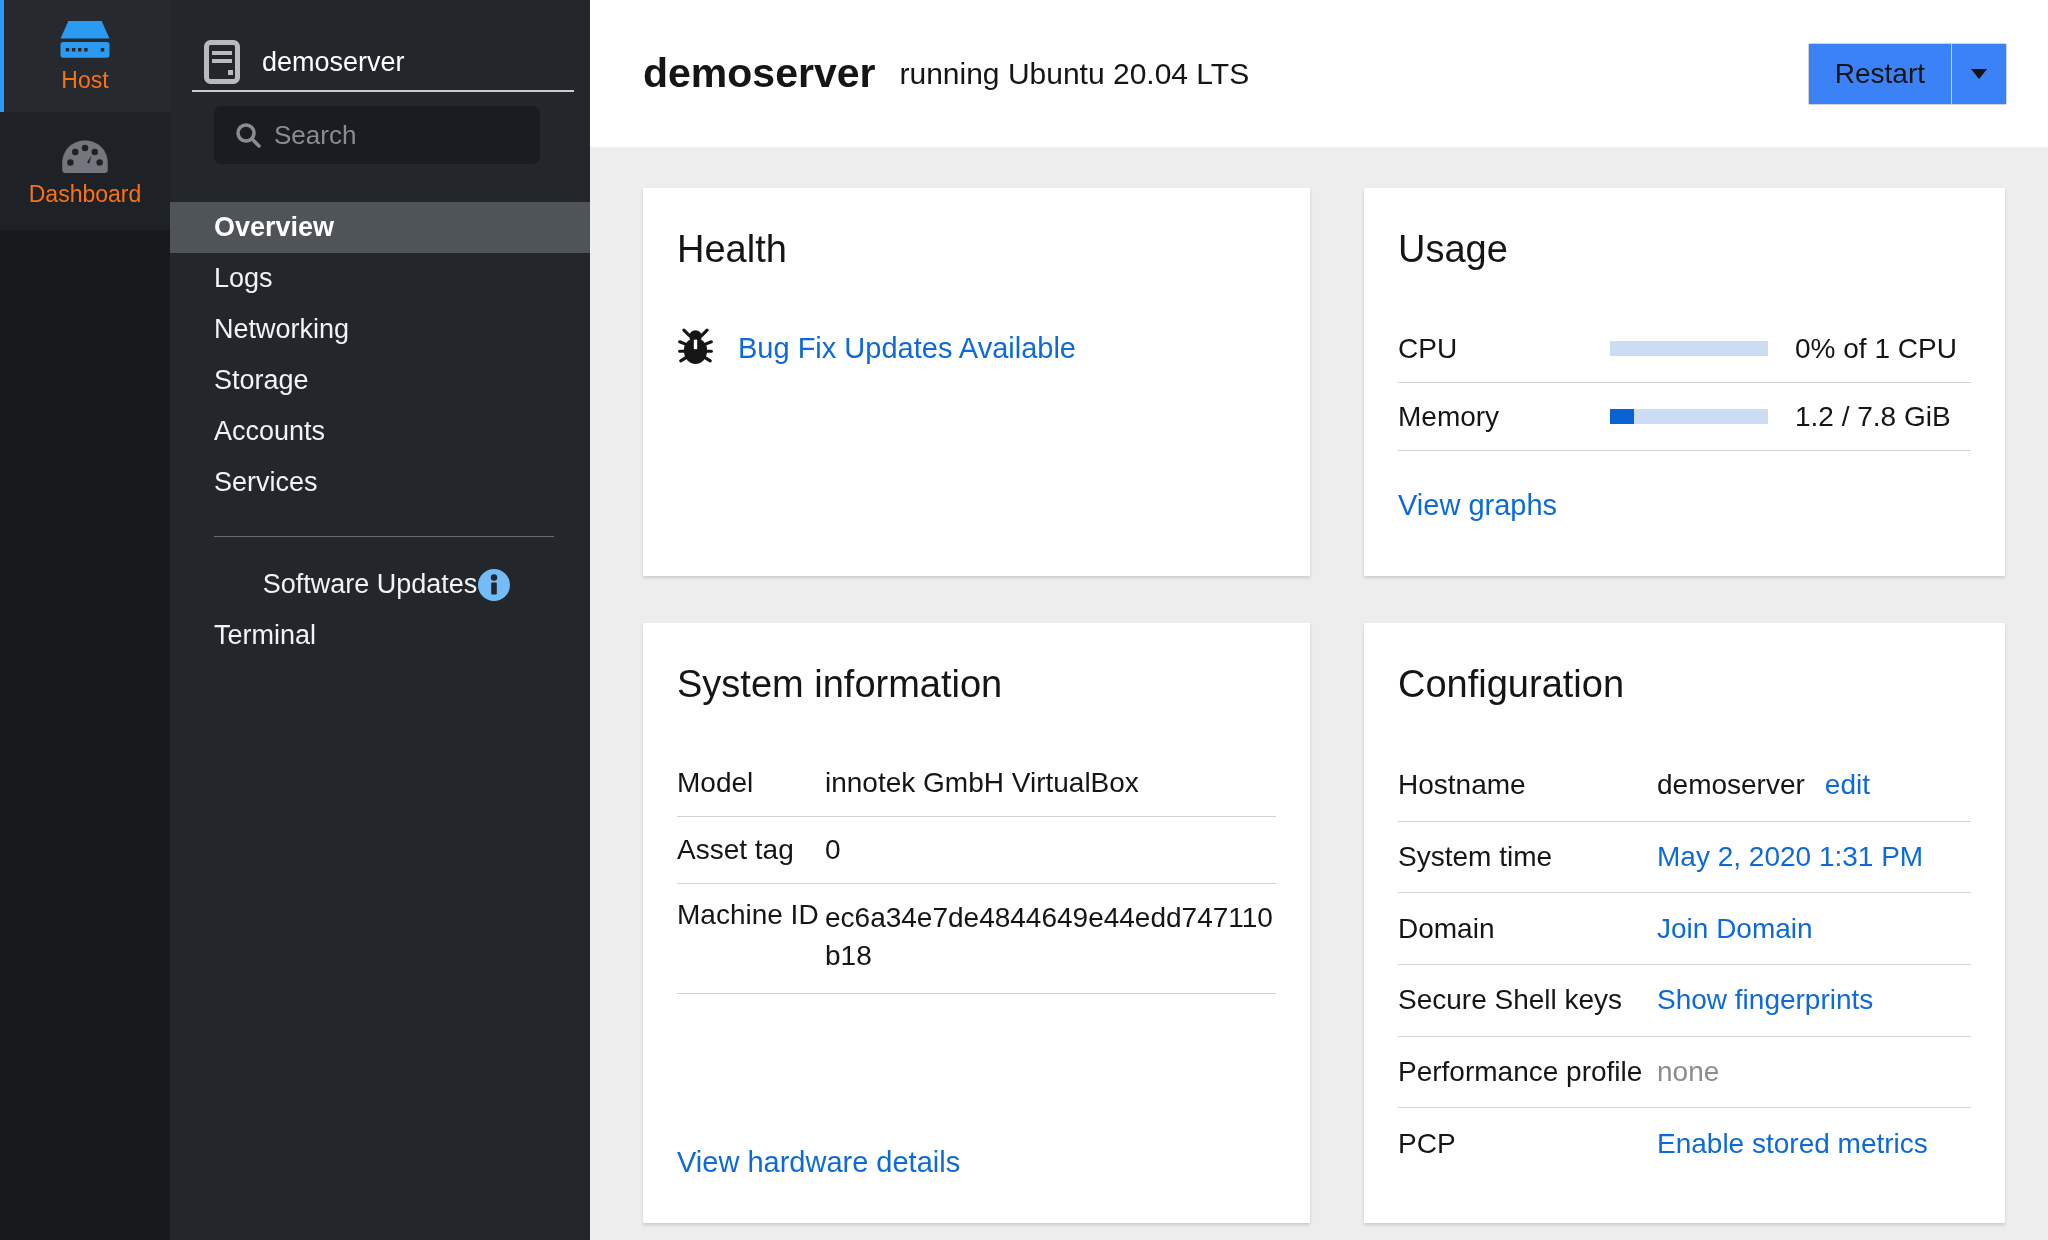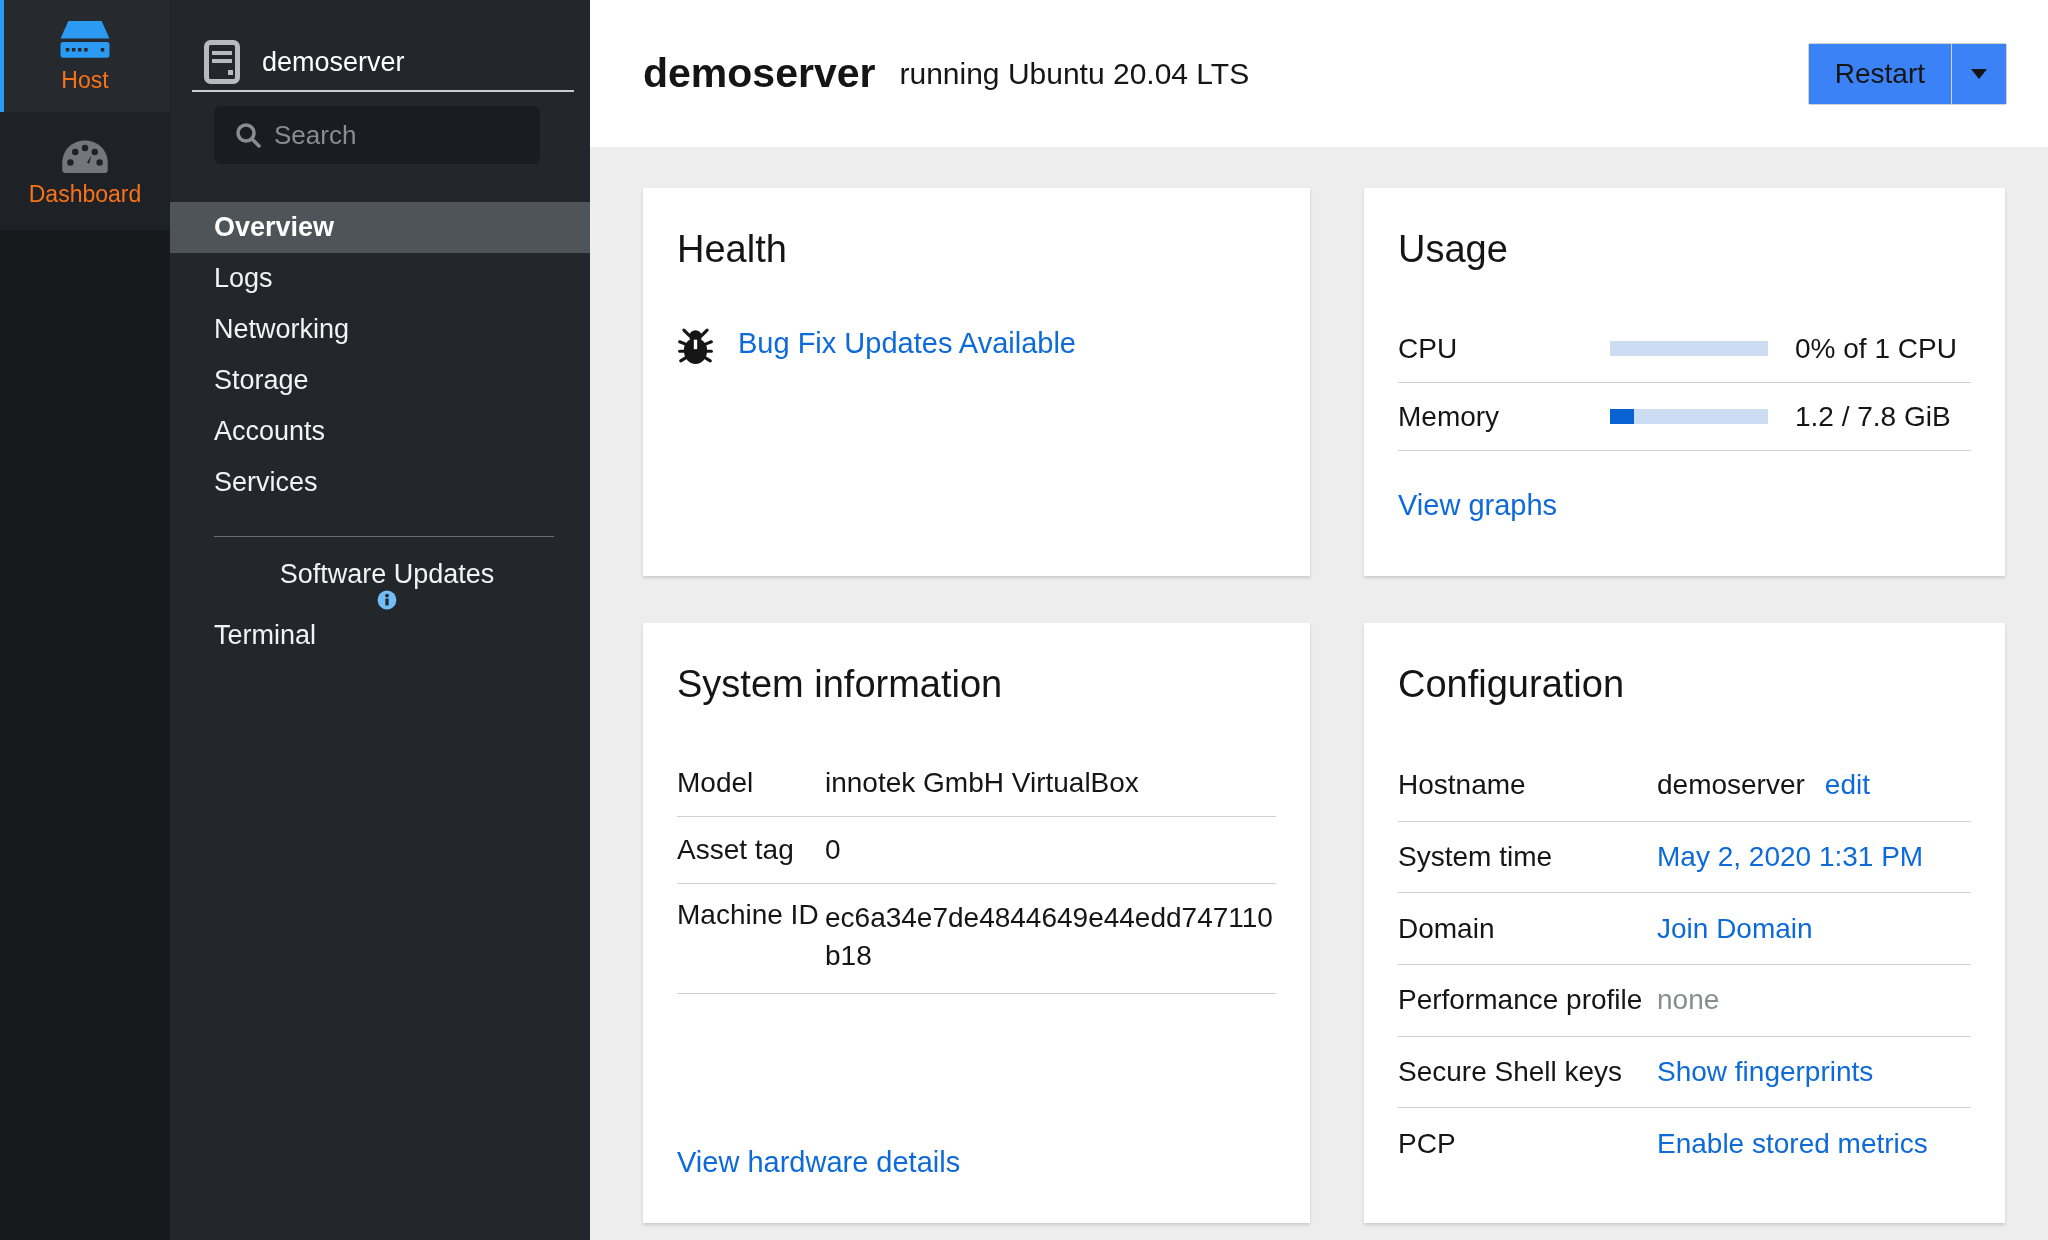--- a/index.html
+++ b/index.html
@@ -23,21 +23,21 @@
   .search{margin:14px 50px 0 44px;height:58px;background:#191c20;border-radius:7px;
     display:flex;align-items:center;gap:10px;padding-left:20px;}
   .search input{background:transparent;border:none;outline:none;color:#d2d2d2;font-size:26px;
     font-family:"Liberation Sans",sans-serif;width:230px;}
   .search input::placeholder{color:#8a8d90;}
   ul.navlist{list-style:none;margin:38px 0 0;padding:0;font-size:27px;}
   ul.navlist.secondary{margin:22px 0 0;}
   .navlist li{height:51px;display:flex;align-items:center;padding:0 30px 0 44px;cursor:pointer;}
   .navlist li.selected{background:#4f5459;font-weight:bold;color:#fff;}
   .nav-rule{height:1px;background:#6a6e73;margin:28px 36px 0 44px;}
-  .li-space{justify-content:center;flex-direction:column;}
+  .li-space{justify-content:center;}
   
   main{flex:1;display:flex;flex-direction:column;min-width:0;}
   header.page{height:147px;flex-shrink:0;background:#fff;display:flex;align-items:center;padding:0 41px 0 53px;}
   h1.hostname{margin:0;font-size:41px;font-weight:600;}
   .subtitle{font-size:30px;margin-left:24px;}
   .restart-group{margin-left:auto;display:flex;height:60px;border:1px solid #d2d2d2;background:#fff;border-radius:2px;}
   .restart-group button{background:#3b82f6;border:none;cursor:pointer;font-family:"Liberation Sans",sans-serif;}
   .restart-main{font-size:28px;color:#151515;padding:0 26px;border-right:1px solid #d2d2d2 !important;}
   .restart-caret{width:54px;display:flex;align-items:center;justify-content:center;}
   
@@ -45,21 +45,21 @@
     grid-template-columns:667px 641px;column-gap:54px;row-gap:47px;align-content:start;}
   .card{background:#fff;box-shadow:0 2px 3px rgba(3,3,3,.15);box-sizing:border-box;
     padding:40px 34px 44px;display:flex;flex-direction:column;}
   .card h2{margin:0 0 44px;font-size:38px;font-weight:400;color:#151515;}
   .card.row1{height:388px;}
   .card.row2{height:600px;}
   a.link{color:#0d6ad8;text-decoration:none;cursor:pointer;}
   .card-link{font-size:29px;margin-top:38px;align-self:flex-start;}
   .card-link.bottom{margin-top:auto;}
   
-  .health-item{display:flex;align-items:flex-start;gap:24px;margin-top:12px;font-size:29px;}
+  .health-item{display:flex;align-items:flex-end;gap:24px;margin-top:12px;font-size:29px;}
   
   .usage-row{display:grid;grid-template-columns:212px 158px 1fr;align-items:center;height:67px;
     border-bottom:1px solid #d2d2d2;font-size:28px;}
   .bar{height:15px;background:#ccdcf3;}
   .bar-fill{height:100%;background:#0962d2;}
   .usage-value{padding-left:27px;white-space:nowrap;}
   
   .kv{display:grid;grid-template-columns:148px 1fr;align-items:center;min-height:66px;
     border-bottom:1px solid #d2d2d2;font-size:28px;}
   .kv.tall{align-items:start;padding:15px 0 18px;}
@@ -235,26 +235,26 @@
       </div>
       <div class="cfg-row">
         <span>System time</span>
         <a class="link nowrap">May 2, 2020 1:31 PM</a>
       </div>
       <div class="cfg-row">
         <span>Domain</span>
         <a class="link">Join Domain</a>
       </div>
       <div class="cfg-row">
+        <span>Secure Shell keys</span>
+        <a class="link">Show fingerprints</a>
+      </div>
+      <div class="cfg-row">
         <span>Performance profile</span>
         <span class="muted">none</span>
-      </div>
-      <div class="cfg-row">
-        <span>Secure Shell keys</span>
-        <a class="link">Show fingerprints</a>
       </div>
       <div class="cfg-row last">
         <span>PCP</span>
         <a class="link">Enable stored metrics</a>
       </div>
     </div>
 
   </section>
 </main>
 

